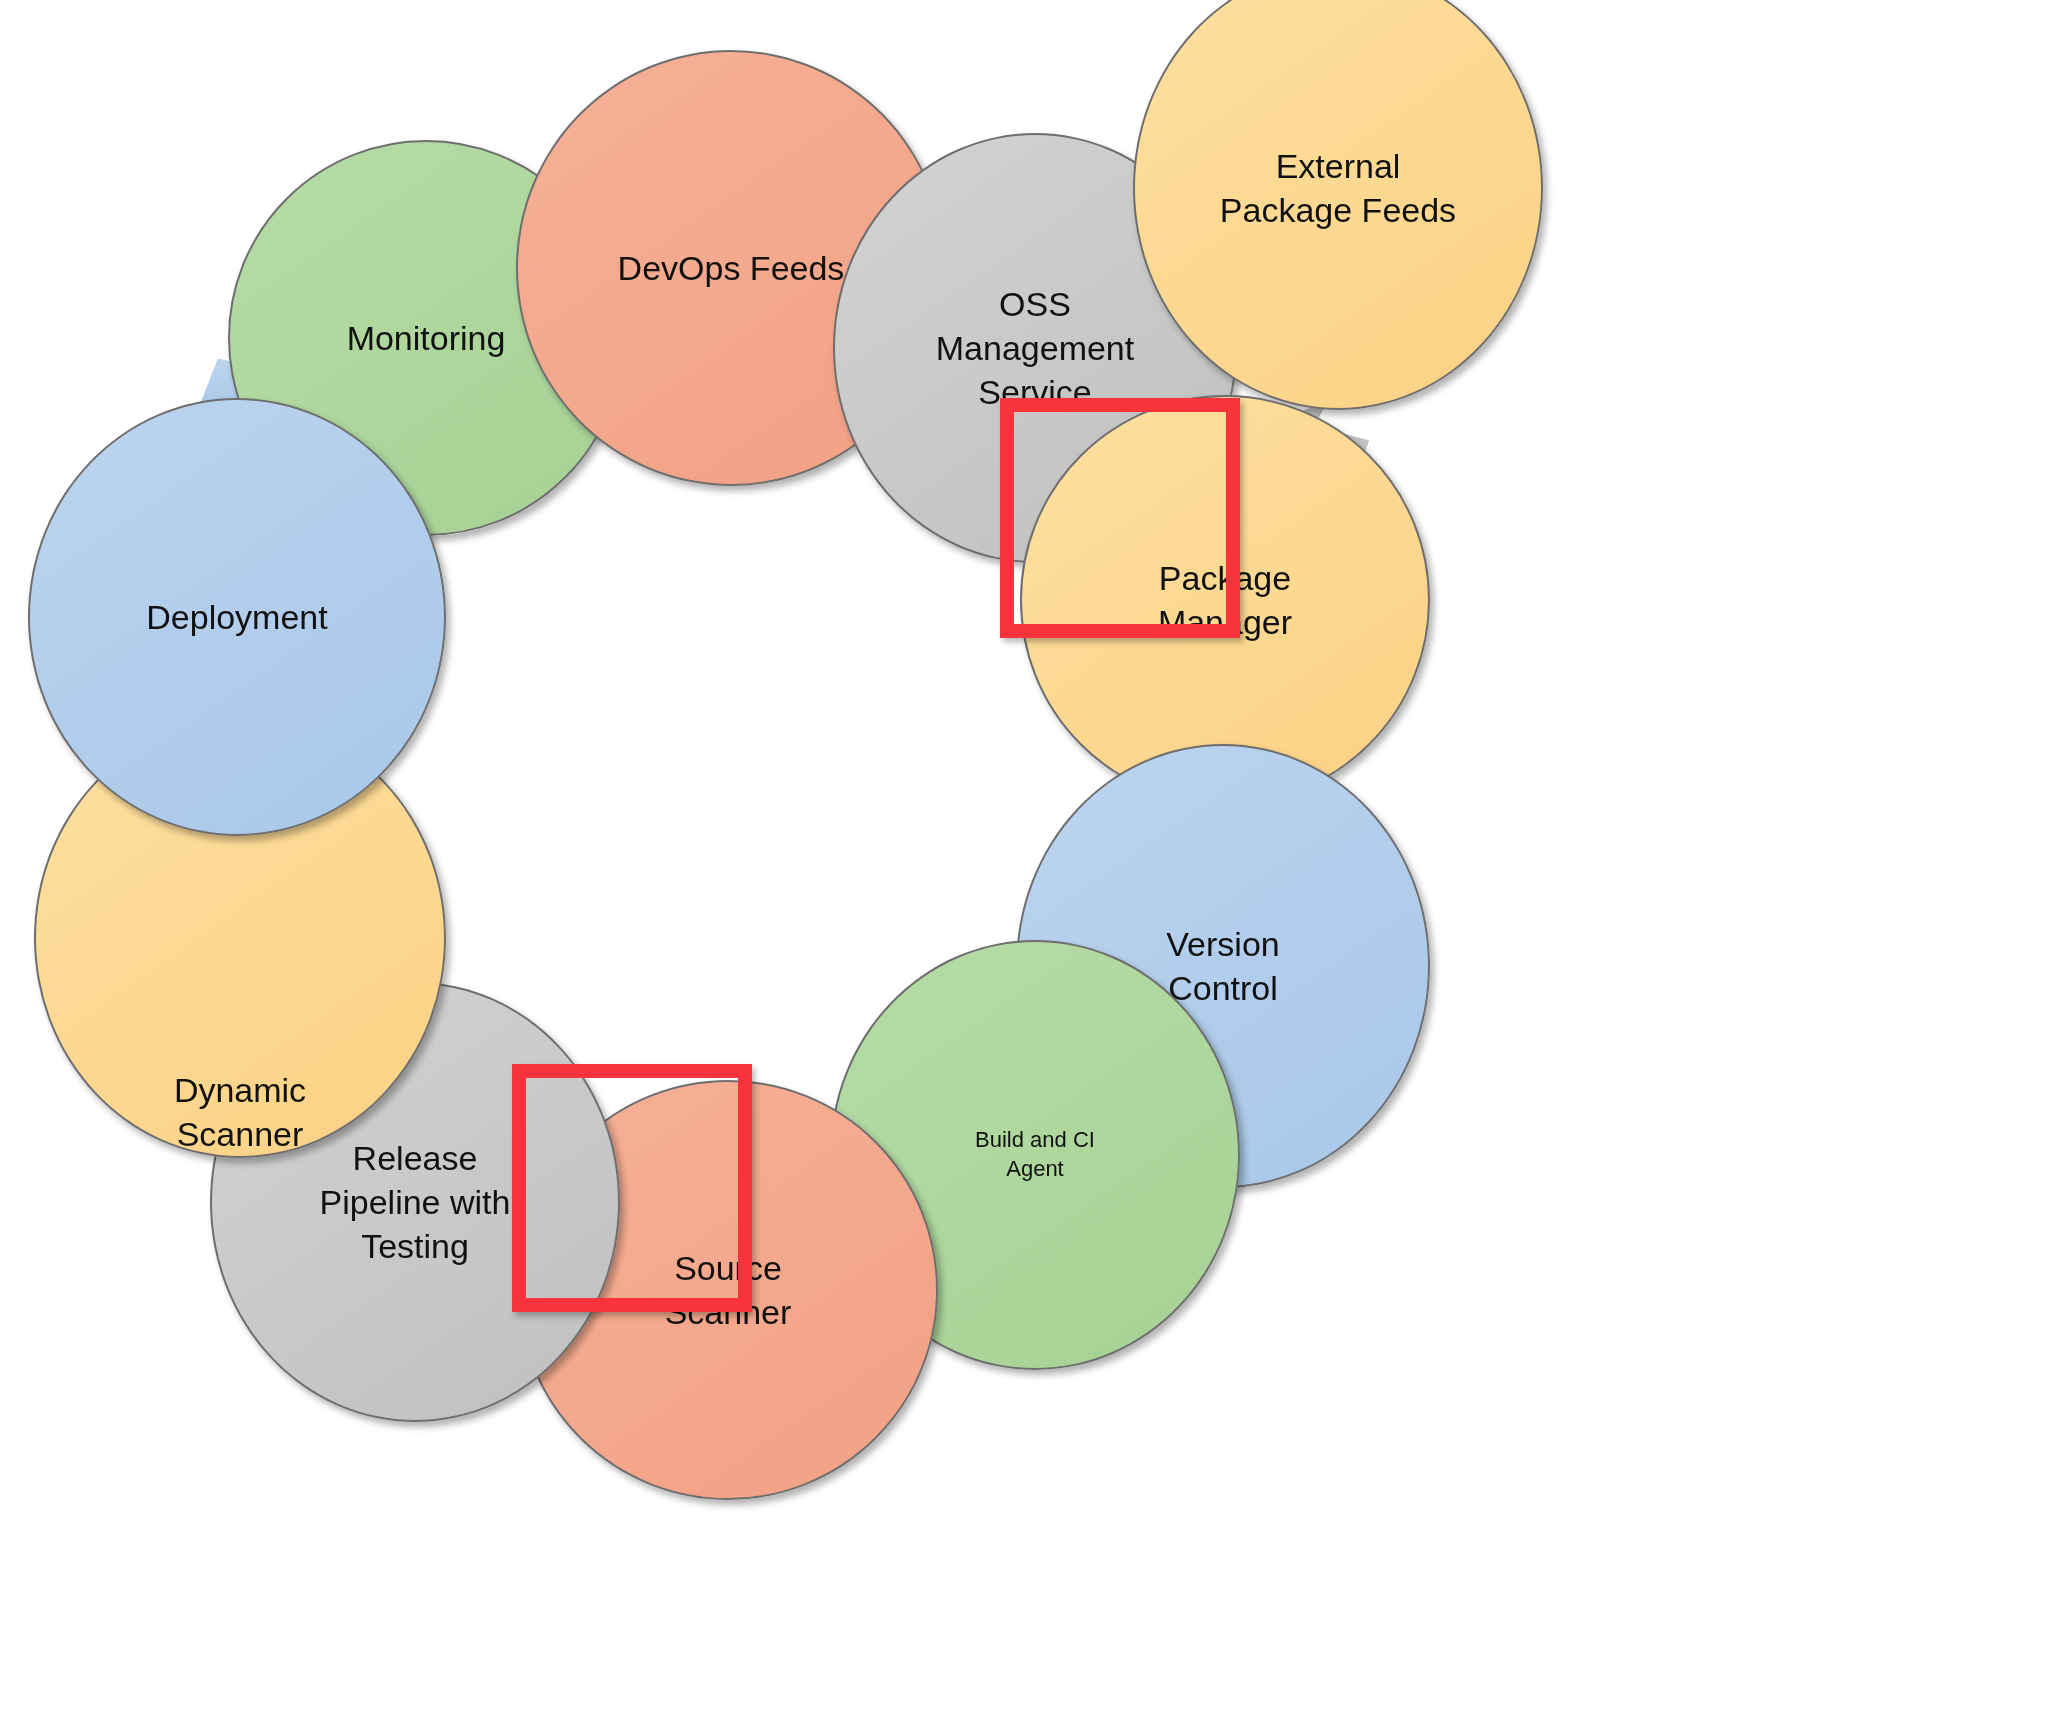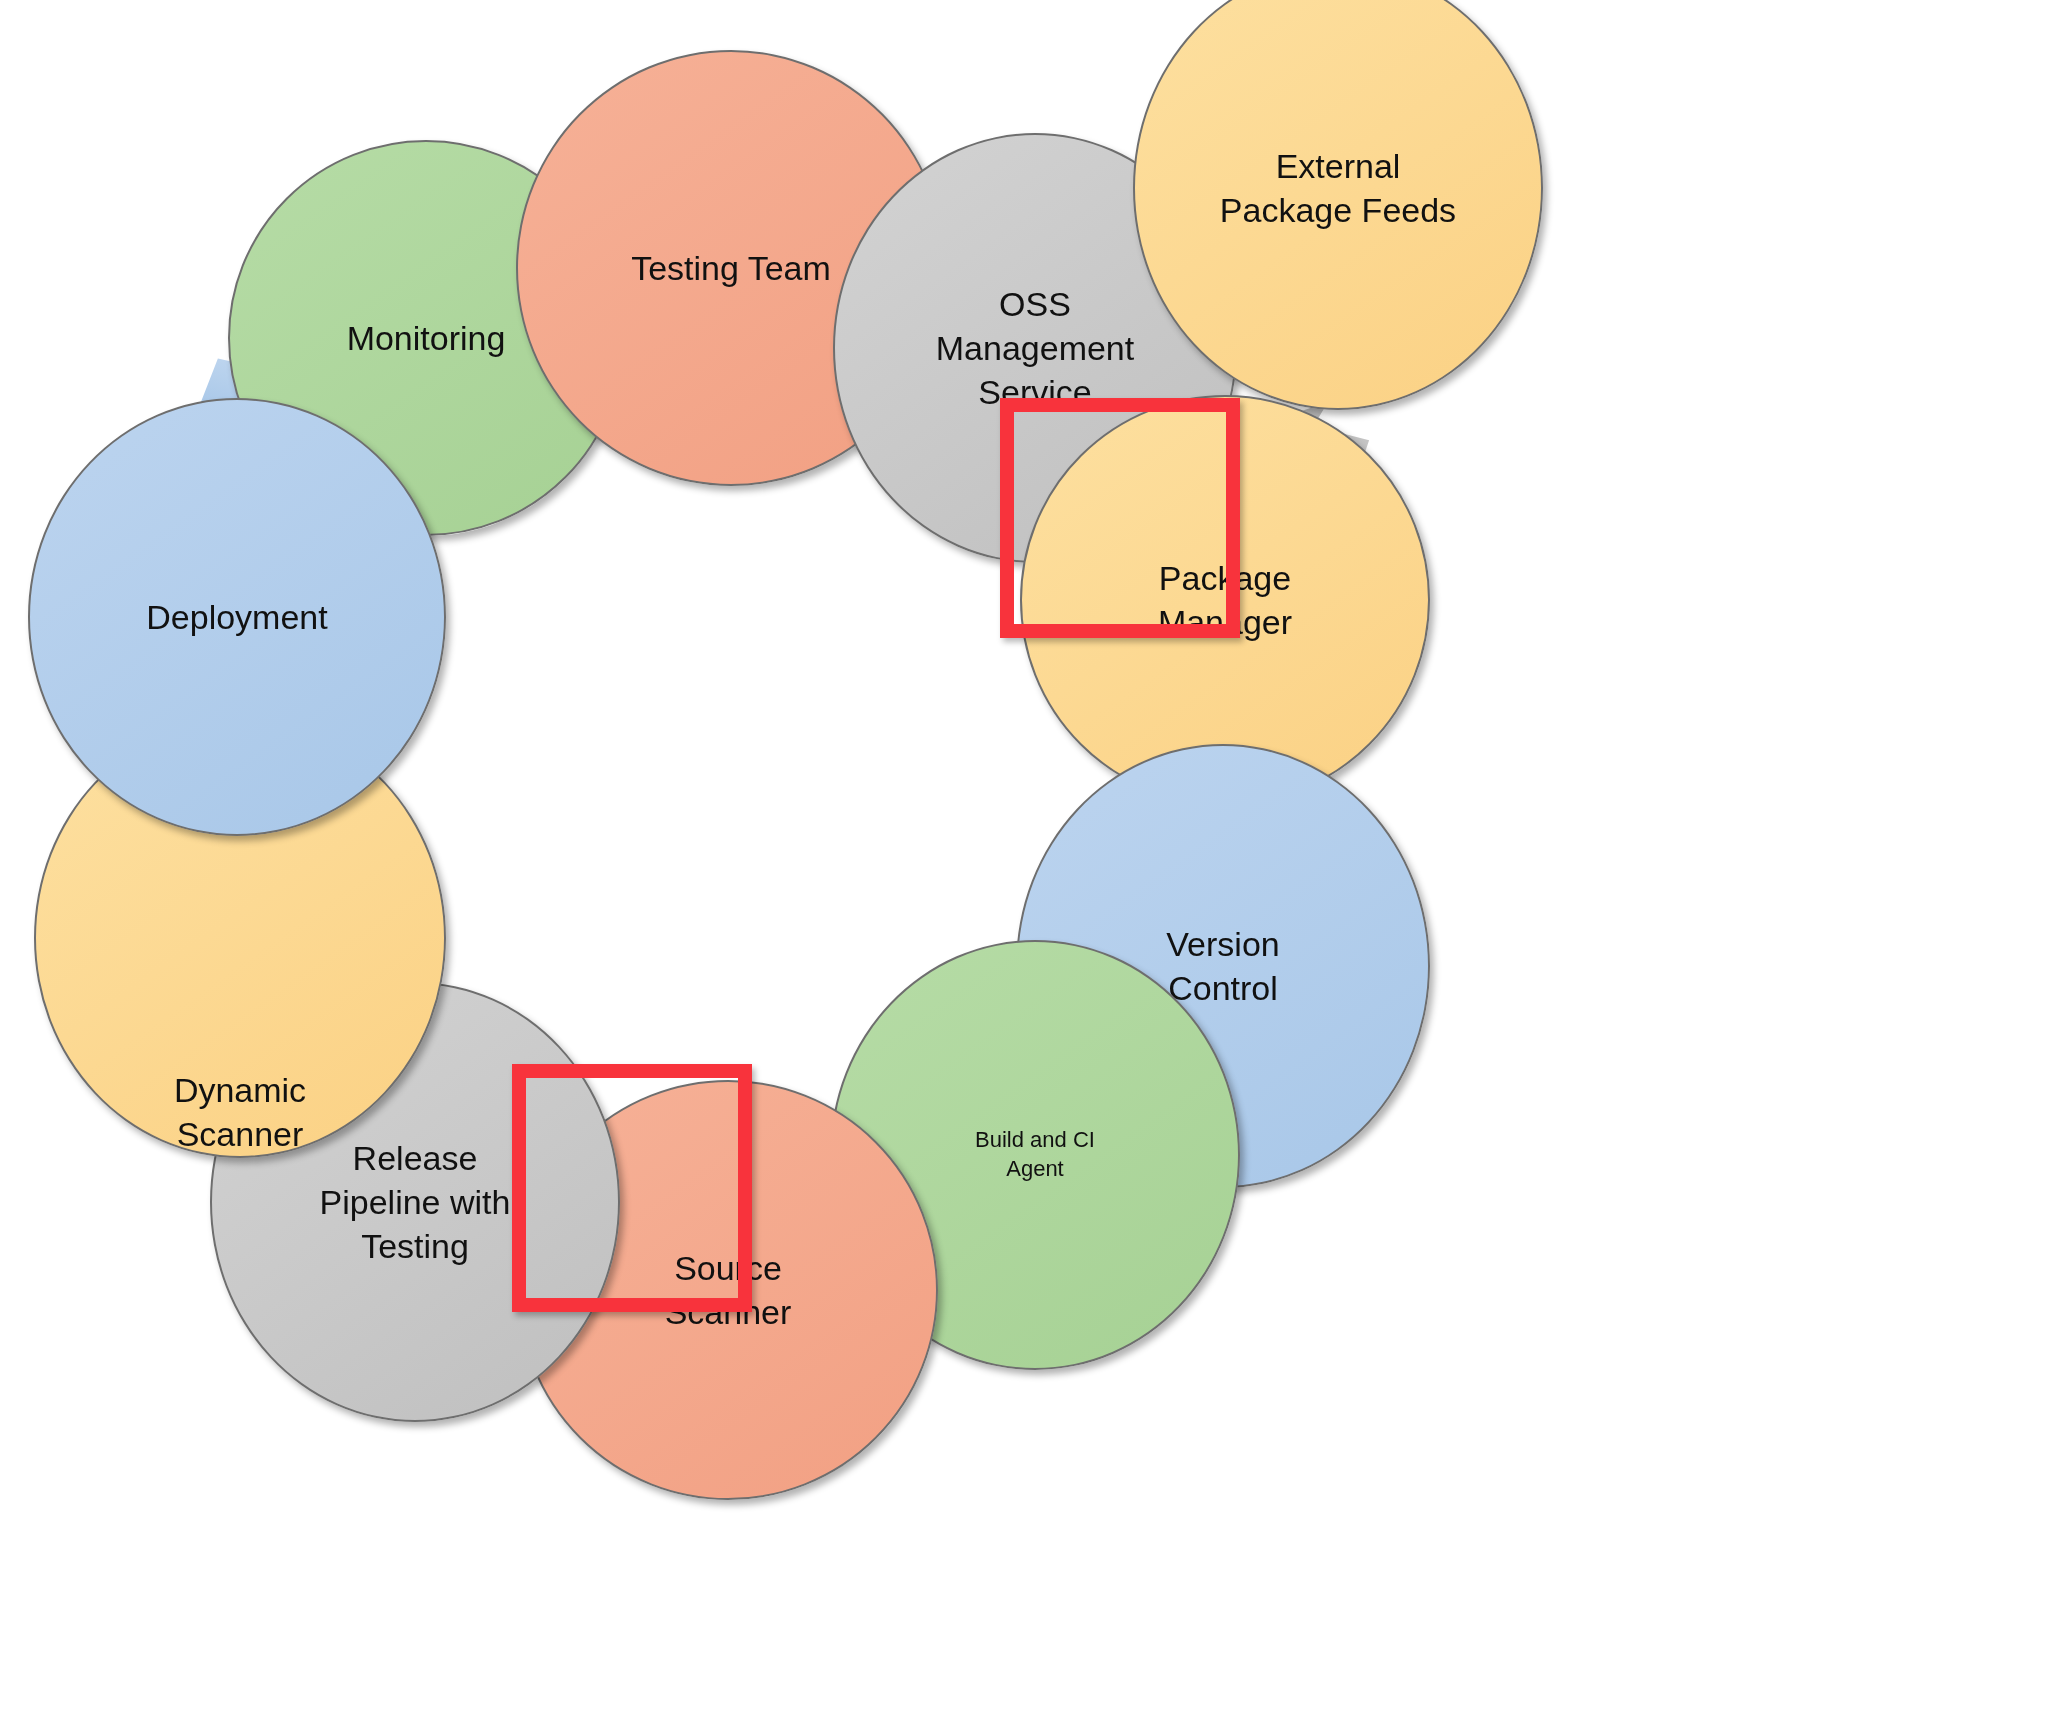--- a/index.html
+++ b/index.html
@@ -200,21 +200,21 @@
             <stop offset="100%" stop-color="#9fc1e5"></stop>
           </linearGradient>
         </defs>
         <path d="M4,28 L56,14 L52,38 L97,47 L54,92 L56,68 L10,78 Z" fill="url(#g-deployment-to-monitoring)" stroke="none"></path>
       </svg>
     </div>
     <div class="node fill-green" style="left: 228px; top: 140px; width: 396px; height: 396px; font-size: 34px;">
       <span class="label">Monitoring</span>
     </div>
     <div class="node fill-salmon" style="left: 516px; top: 50px; width: 430px; height: 436px; font-size: 34px;">
-      <span class="label">Testing Team</span>
+      <span class="label">DevOps Feeds</span>
     </div>
     <div class="node fill-gray" style="left: 833px; top: 133px; width: 404px; height: 430px; font-size: 34px;">
       <span class="label">OSS
 Management
 Service</span>
     </div>
     <div class="node fill-yellow" style="left: 1133px; top: -34px; width: 410px; height: 444px; font-size: 34px;">
       <span class="label">External
 Package Feeds</span>
     </div>

